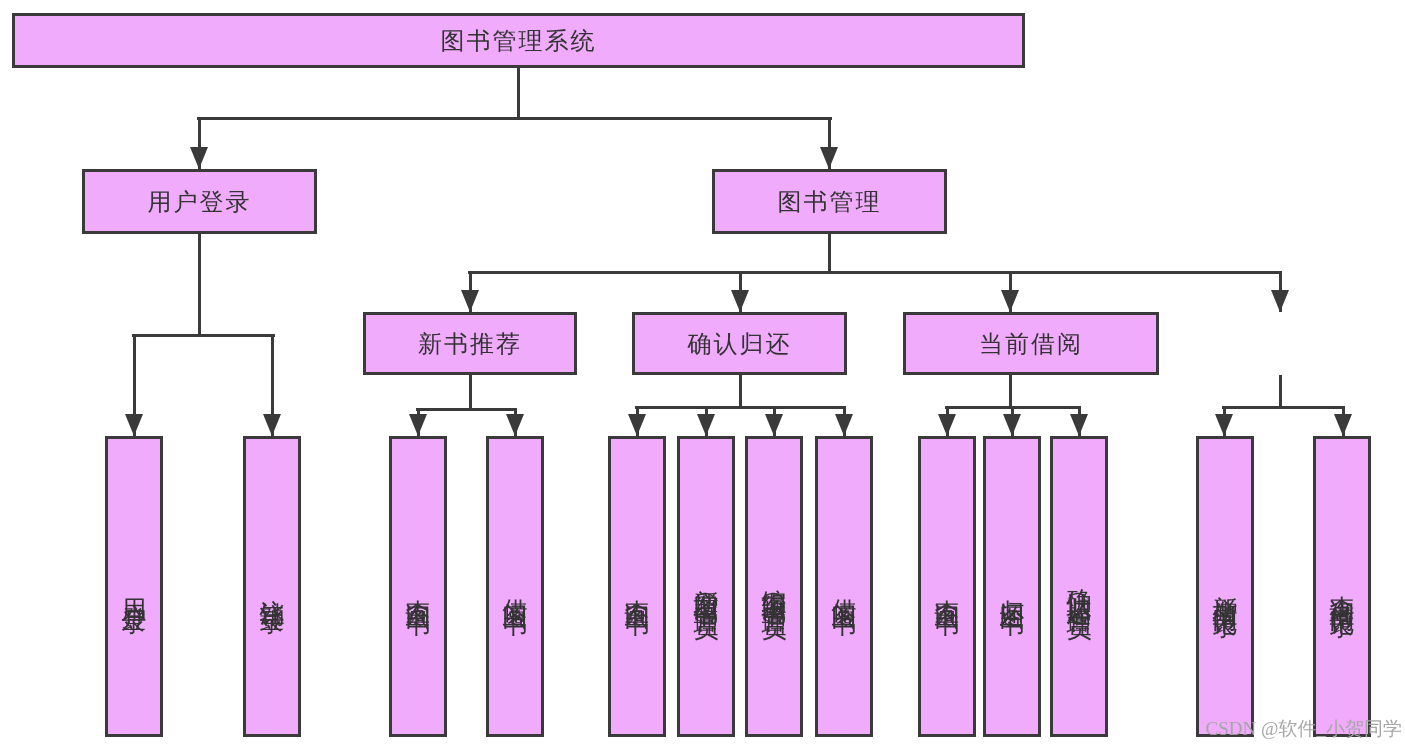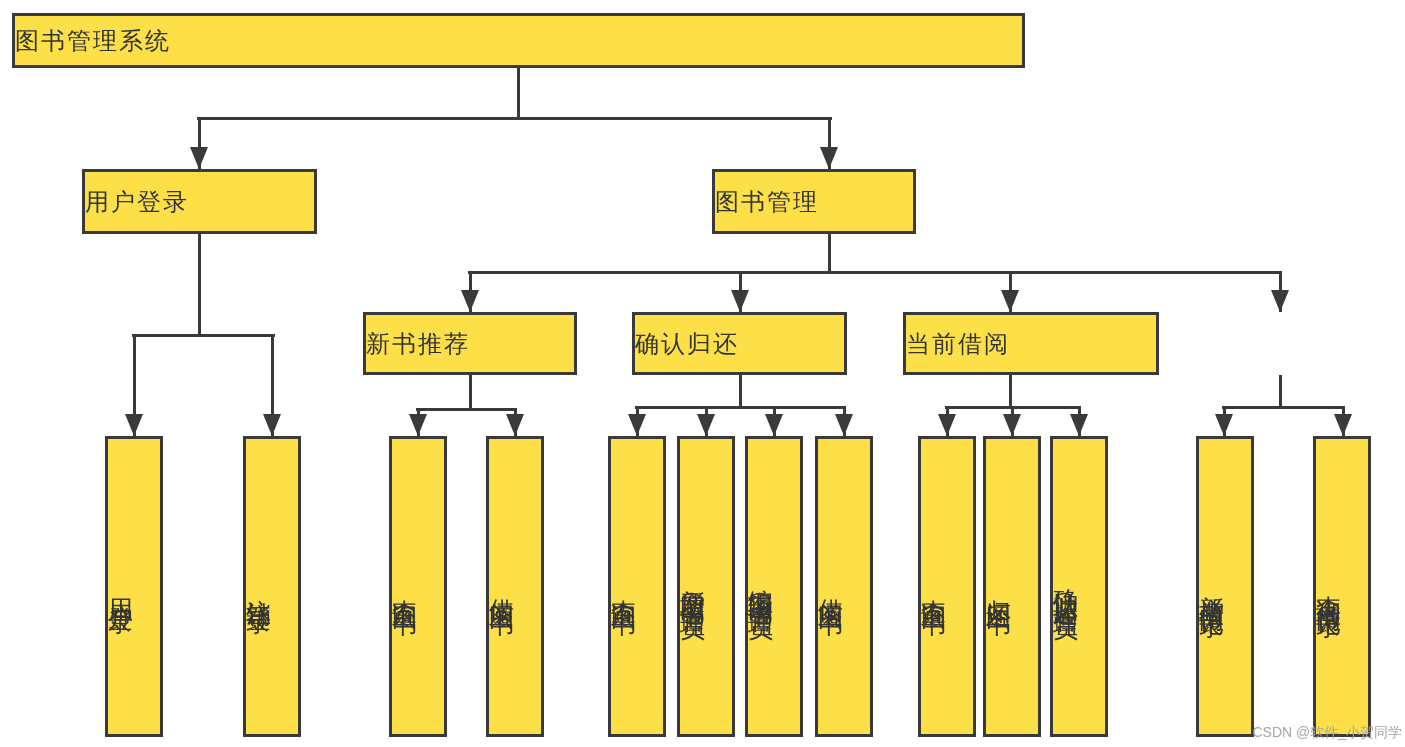--- a/index.html
+++ b/index.html
@@ -12,24 +12,24 @@
     position:relative;
     width:1405px;height:747px;
     background:#ffffff;
     overflow:hidden;
     font-family:"Liberation Sans", sans-serif;
   }
   .node{
     position:absolute;
     box-sizing:border-box;
     border:3px solid var(--line);
-    background:#fde047;
+    background:#f0abfc;
     display:flex;
     align-items:center;
-    justify-content:flex-start;
+    justify-content:center;
     color:var(--text);
     z-index:2;
   }
   .node .lbl{
     font-size:24px;
     letter-spacing:2px;
     white-space:nowrap;
   }
   .node.leaf .lbl{
     writing-mode:vertical-rl;
@@ -42,24 +42,25 @@
   .cline{position:absolute;background:var(--line);z-index:1;}
   .arrow{
     position:absolute;width:0;height:0;z-index:1;
     border-left:9px solid transparent;
     border-right:9px solid transparent;
     border-top:22px solid var(--line);
   }
   .watermark{
     position:absolute;
     right:3px;bottom:5px;
-    font-size:14px;
+    font-size:19px;
     color:var(--wm);
     z-index:5;
     white-space:nowrap;
+    font-family:Liberation Serif, serif;
   }
 </style>
 </head>
 <body>
 
 <div class="canvas">
 
   <div id="connectors">
       <div class="cline" style="left: 517px; top: 67px; width: 3px; height: 53px;"></div>
       <div class="cline" style="left: 197px; top: 117px; width: 635px; height: 3px;"></div>
@@ -115,21 +116,21 @@
       <div class="arrow" style="left: 1334px; top: 414px;"></div>
     </div>
 
   <div class="node" style="left:12px;top:13px;width:1013px;height:55px">
     <span class="lbl">图书管理系统</span>
   </div>
 
   <div class="node" style="left:82px;top:169px;width:235px;height:65px">
     <span class="lbl">用户登录</span>
   </div>
-  <div class="node" style="left:712px;top:169px;width:204px;height:65px">
+  <div class="node" style="left:712px;top:169px;width:235px;height:65px">
     <span class="lbl">图书管理</span>
   </div>
 
   <div class="node" style="left:363px;top:312px;width:214px;height:63px">
     <span class="lbl">新书推荐</span>
   </div>
   <div class="node" style="left:632px;top:312px;width:215px;height:63px">
     <span class="lbl">确认归还</span>
   </div>
   <div class="node" style="left:903px;top:312px;width:256px;height:63px">

